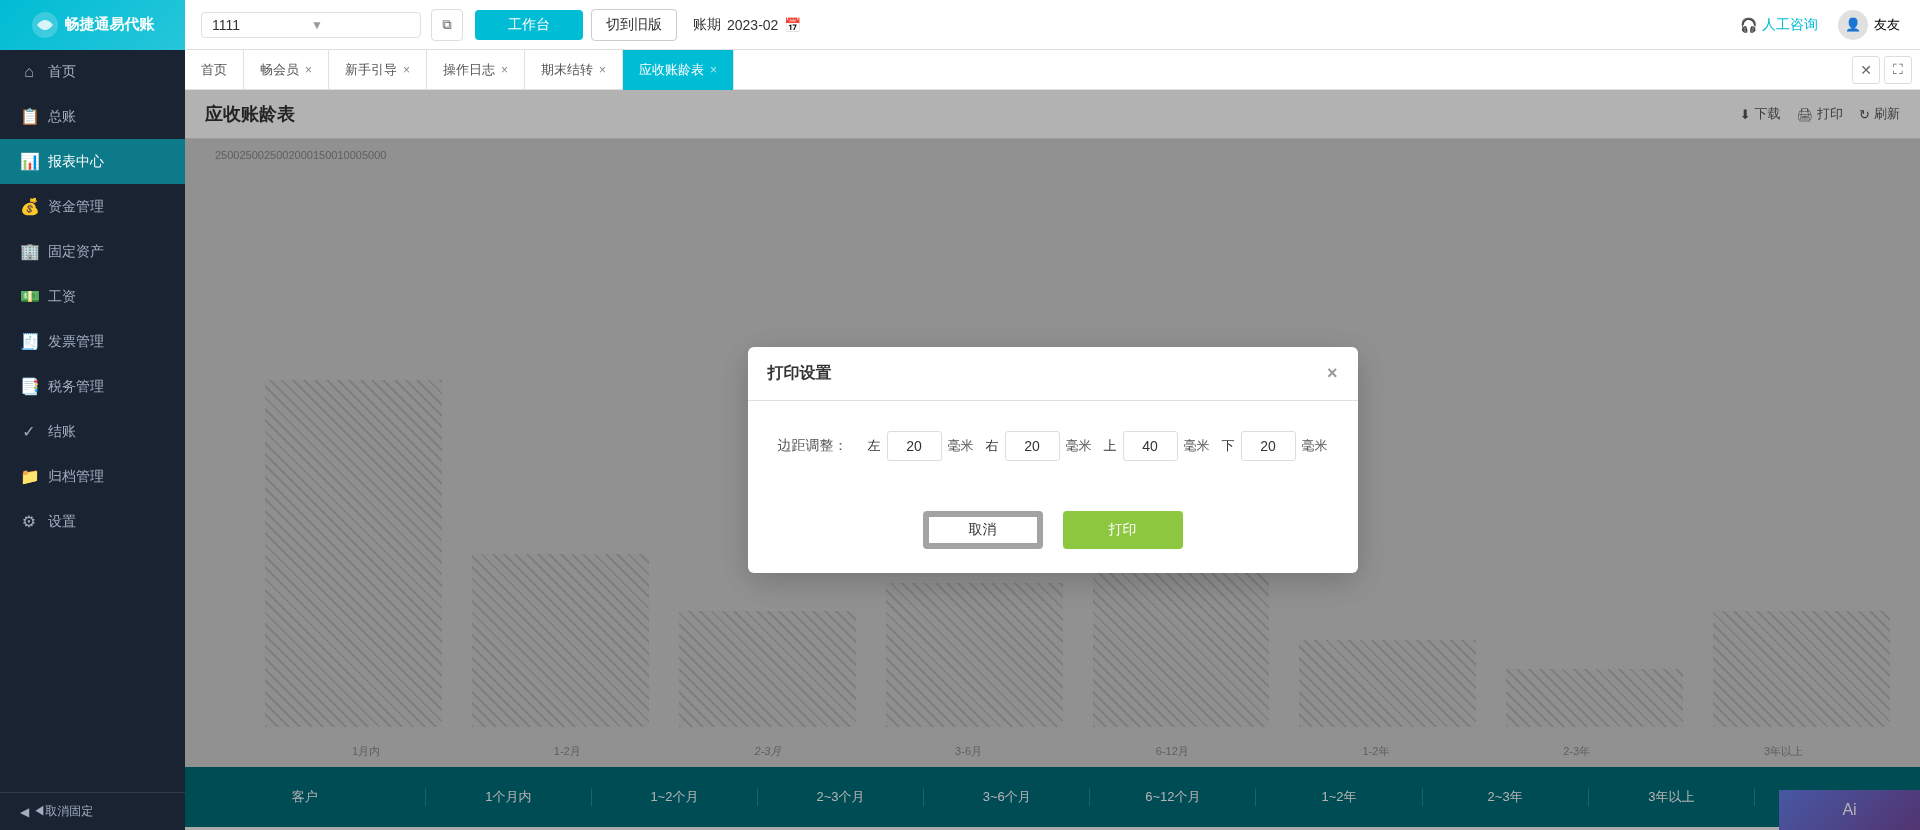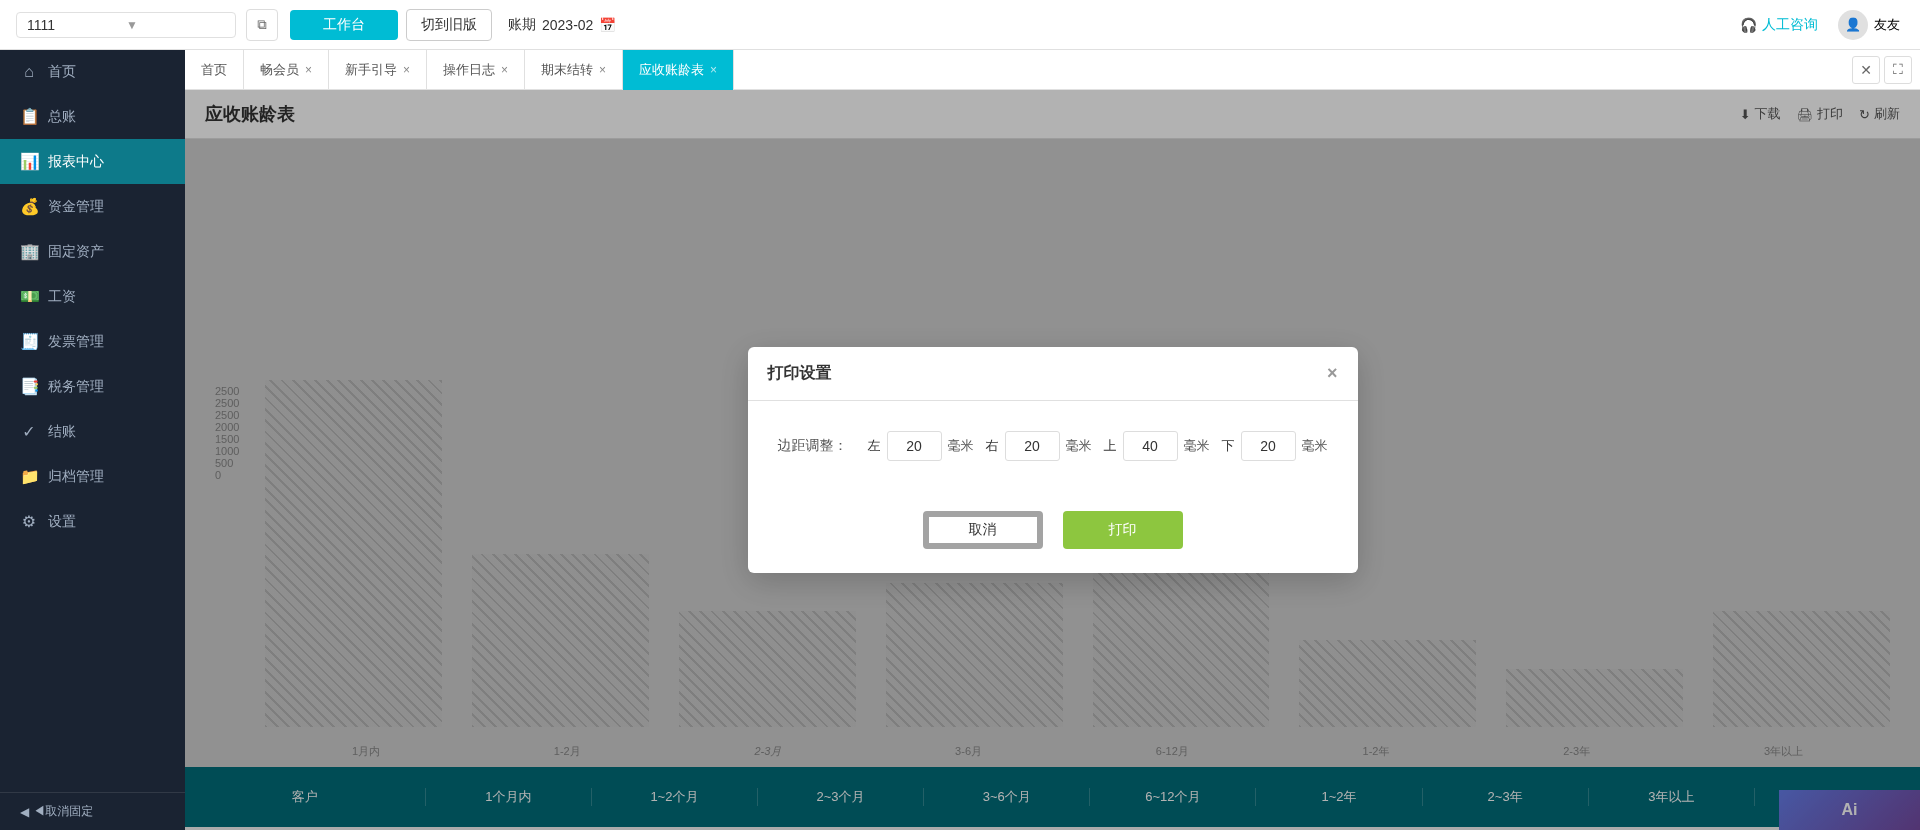--- a/index.html
+++ b/index.html
@@ -270,22 +270,22 @@
       overflow: hidden;
     }
 
     
     .y-axis {
       position: absolute;
       left: 30px;
       top: 10px;
       bottom: 50px;
       display: flex;
-      flex-direction: column;
-      justify-content: center;
+      flex-direction: row;
+      justify-content: space-between;
       font-size: 11px;
       color: #888;
     }
 
     
     .bottom-table {
       height: 60px;
       background: #006d7a;
       display: flex;
       align-items: center;
@@ -408,28 +408,35 @@
       bottom: 0;
       right: 0;
       width: 141px;
       height: 40px;
       background: linear-gradient(135deg, #667eea, #764ba2);
       display: flex;
       align-items: center;
       justify-content: center;
       color: #fff;
       font-size: 16px;
-      font-weight: bold;
+      font-weight: normal;
       cursor: pointer;
     }
   </style>
 </head>
 <body>
 
 <div class="top-header">
+  <div class="logo-area">
+    <svg class="logo-icon" viewBox="0 0 28 28" fill="none">
+      <circle cx="14" cy="14" r="13" fill="rgba(255,255,255,0.2)"></circle>
+      <path d="M6 14 Q14 4 22 14 Q14 24 6 14Z" fill="white" opacity="0.8"></path>
+    </svg>
+    <span>畅捷通易代账</span>
+  </div>
 
   <div class="company-selector">
     <span>1111</span>
     <span class="arrow">▼</span>
   </div>
 
   <button class="copy-btn">
     <span>⧉</span>
   </button>
 

